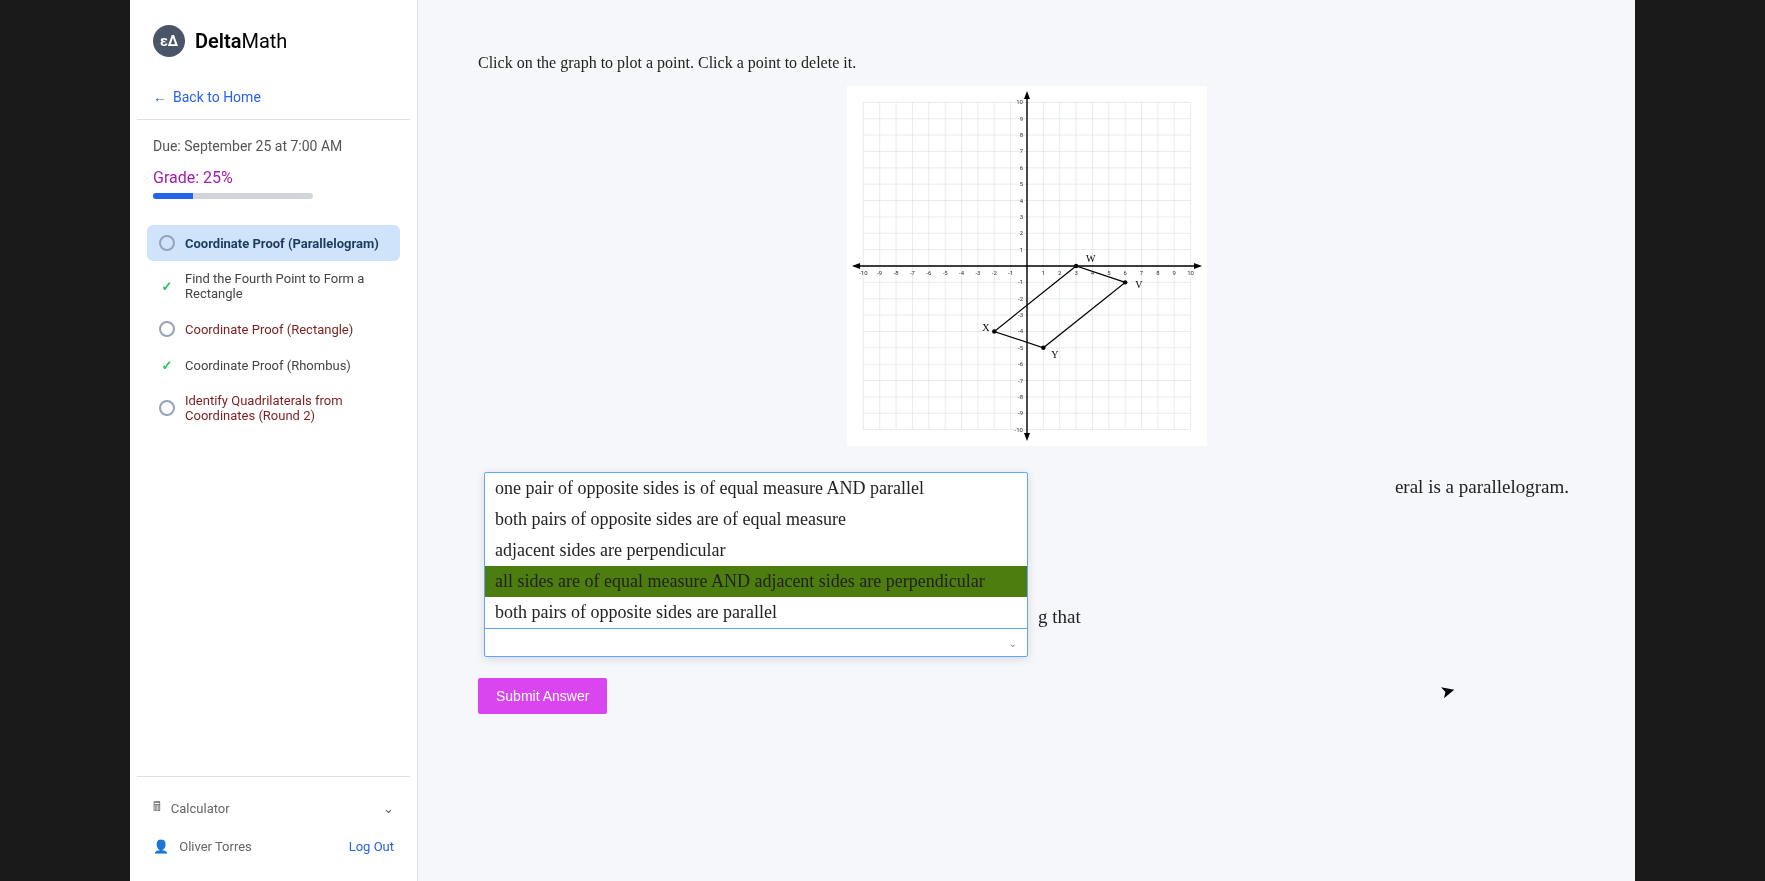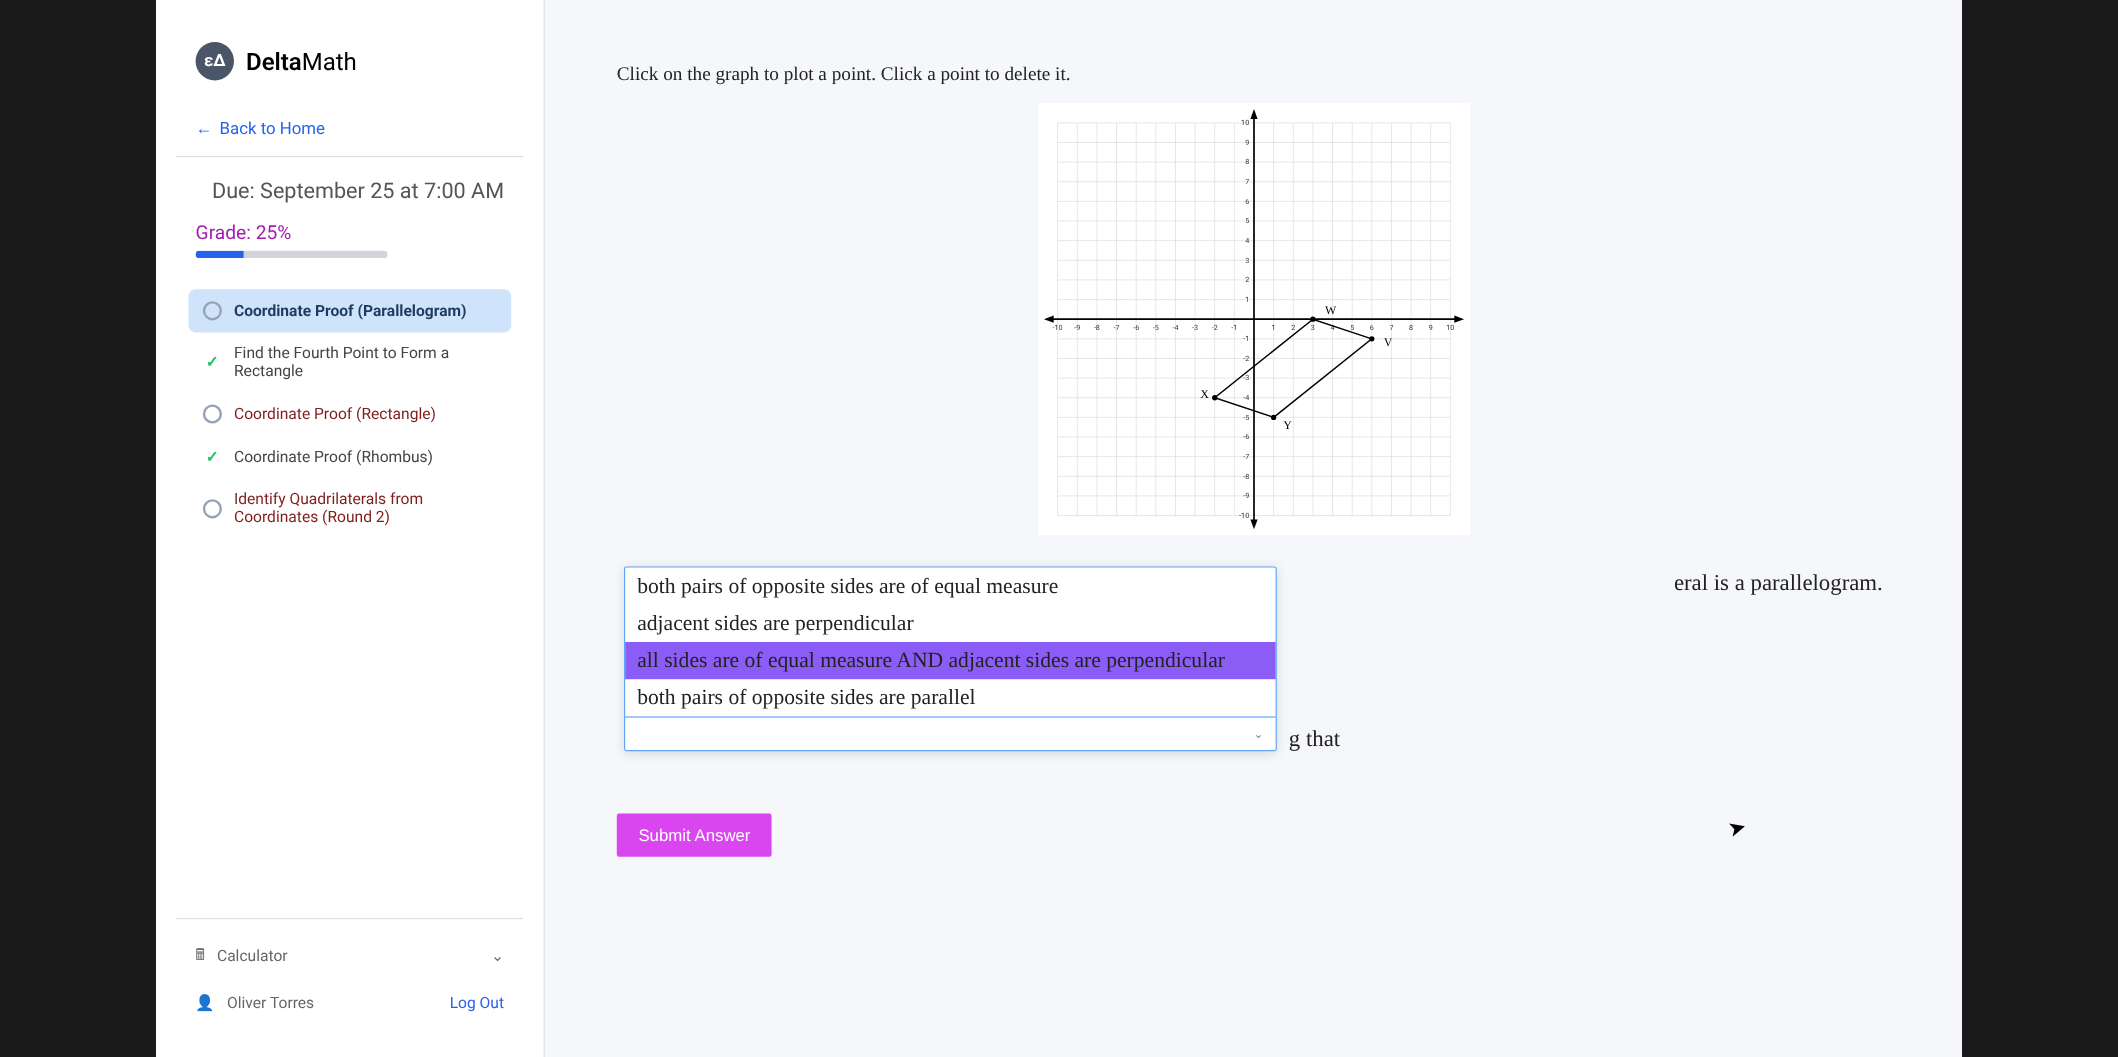--- a/index.html
+++ b/index.html
@@ -11,26 +11,26 @@
   overflow: hidden;
 }
 .browser-frame {
   background: #f5f7fa;
   margin: 0 130px;
   height: 100%;
   display: flex;
   position: relative;
 }
 .sidebar {
-  width: 324px;
+  width: 288px;
   background: #fff;
   border-right: 1px solid #e0e0e0;
   display: flex;
   flex-direction: column;
-  padding: 17px;
+  padding: 7px;
 }
 .logo-row {
   display: flex;
   align-items: center;
   padding: 18px 16px;
   gap: 10px;
 }
 .logo-badge {
   width: 32px;
   height: 32px;
@@ -61,24 +61,23 @@
 .hw-header {
   padding: 14px 16px 4px;
 }
 .hw-title {
   font-size: 13px;
   font-weight: 700;
   color: #333;
   line-height: 1.35;
 }
 .hw-due {
-  font-size: 18px;
+  font-size: 14px;
   color: #555;
   margin-top: 4px;
-  text-align: right;
 }
 .grade-row {
   padding: 10px 16px 18px;
   font-size: 16px;
   color: #a21caf;
 }
 .progress {
   height: 6px;
   background: #d1d5db;
   border-radius: 3px;
@@ -186,21 +185,21 @@
   box-shadow: 0 2px 10px rgba(0,0,0,0.12);
 }
 .dropdown-option {
   font-family: Georgia, serif;
   font-size: 18px;
   color: #222;
   padding: 5px 10px;
   cursor: pointer;
 }
 .dropdown-option.highlight {
-  background: #8b5cf6;
+  background: #4d7c0f;
 }
 .dropdown-selected {
   border-top: 1px solid #60a5fa;
   padding: 6px 10px;
   min-height: 28px;
   position: relative;
 }
 .dropdown-caret {
   position: absolute;
   right: 10px;
@@ -402,20 +401,21 @@
         </svg>
     </div>
 
     <div class="suggestion-area">
       <div class="behind-text" style="display:flex;justify-content:space-between;">
         <span>U</span>
         <span class="right-text">eral is a parallelogram.</span>
       </div>
       <div class="dropdown-panel">
         <div id="dropdown-options">
+            <div class="dropdown-option">one pair of opposite sides is of equal measure AND parallel</div>
             <div class="dropdown-option">both pairs of opposite sides are of equal measure</div>
             <div class="dropdown-option">adjacent sides are perpendicular</div>
             <div class="dropdown-option highlight">all sides are of equal measure AND adjacent sides are perpendicular</div>
             <div class="dropdown-option">both pairs of opposite sides are parallel</div>
           </div>
         <div class="dropdown-selected">
           <span></span>
           <span class="dropdown-caret">⌄</span>
         </div>
       </div>

